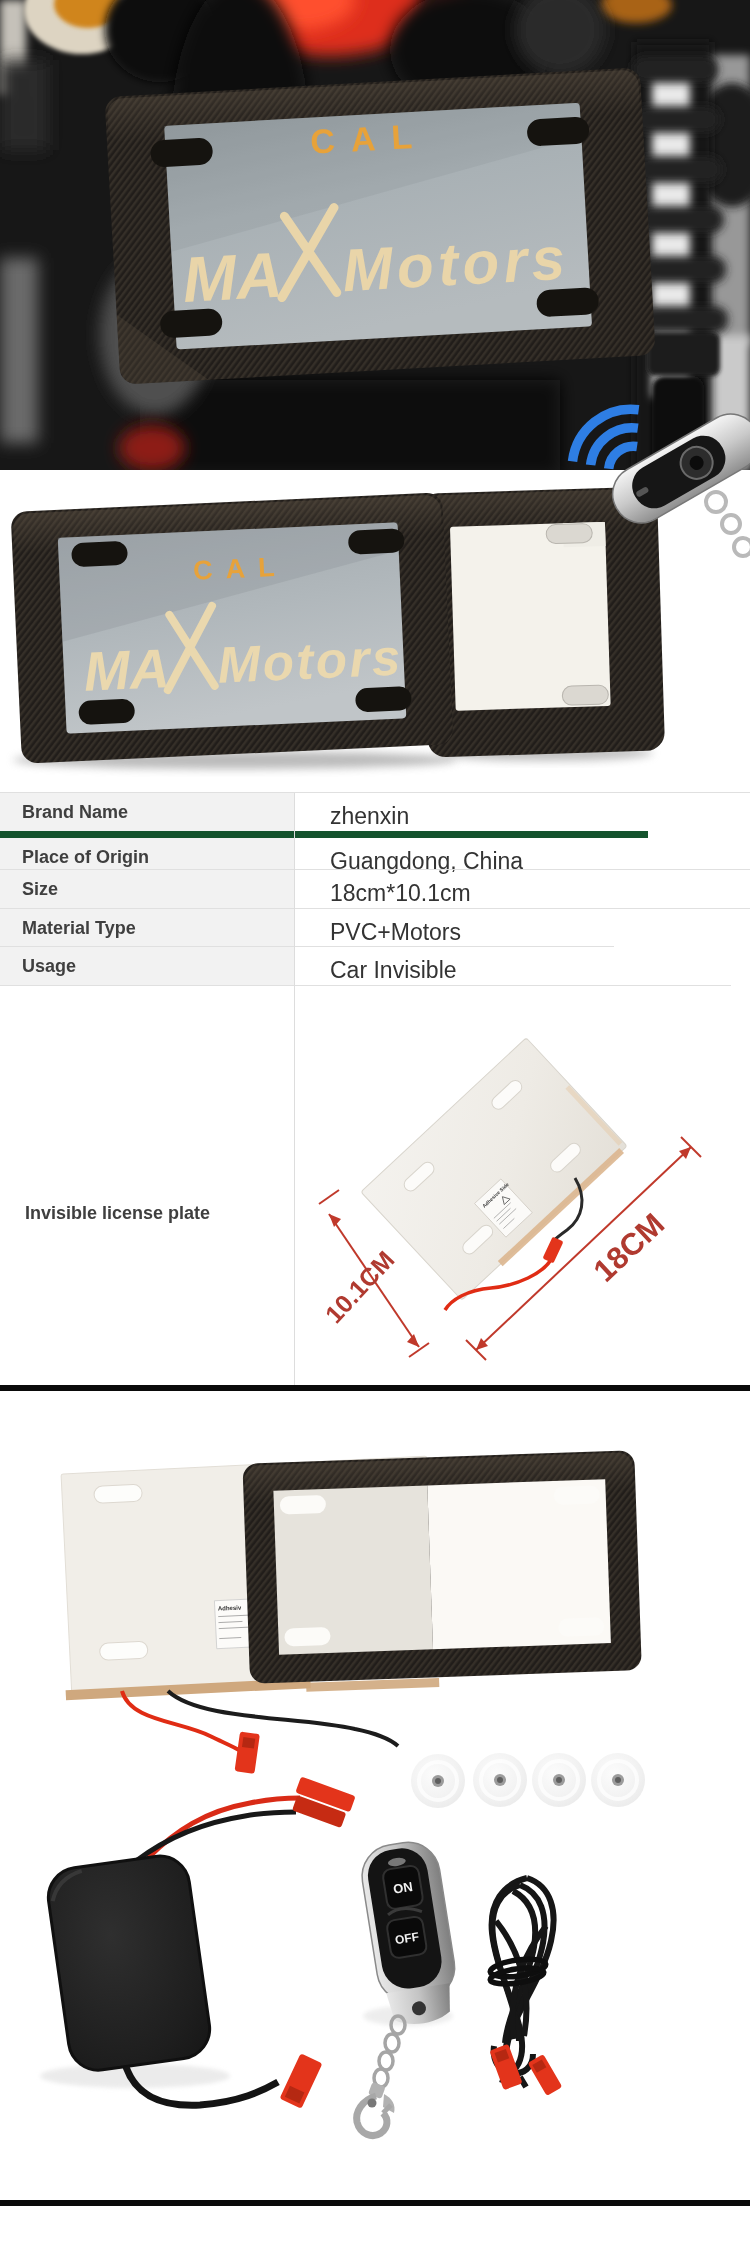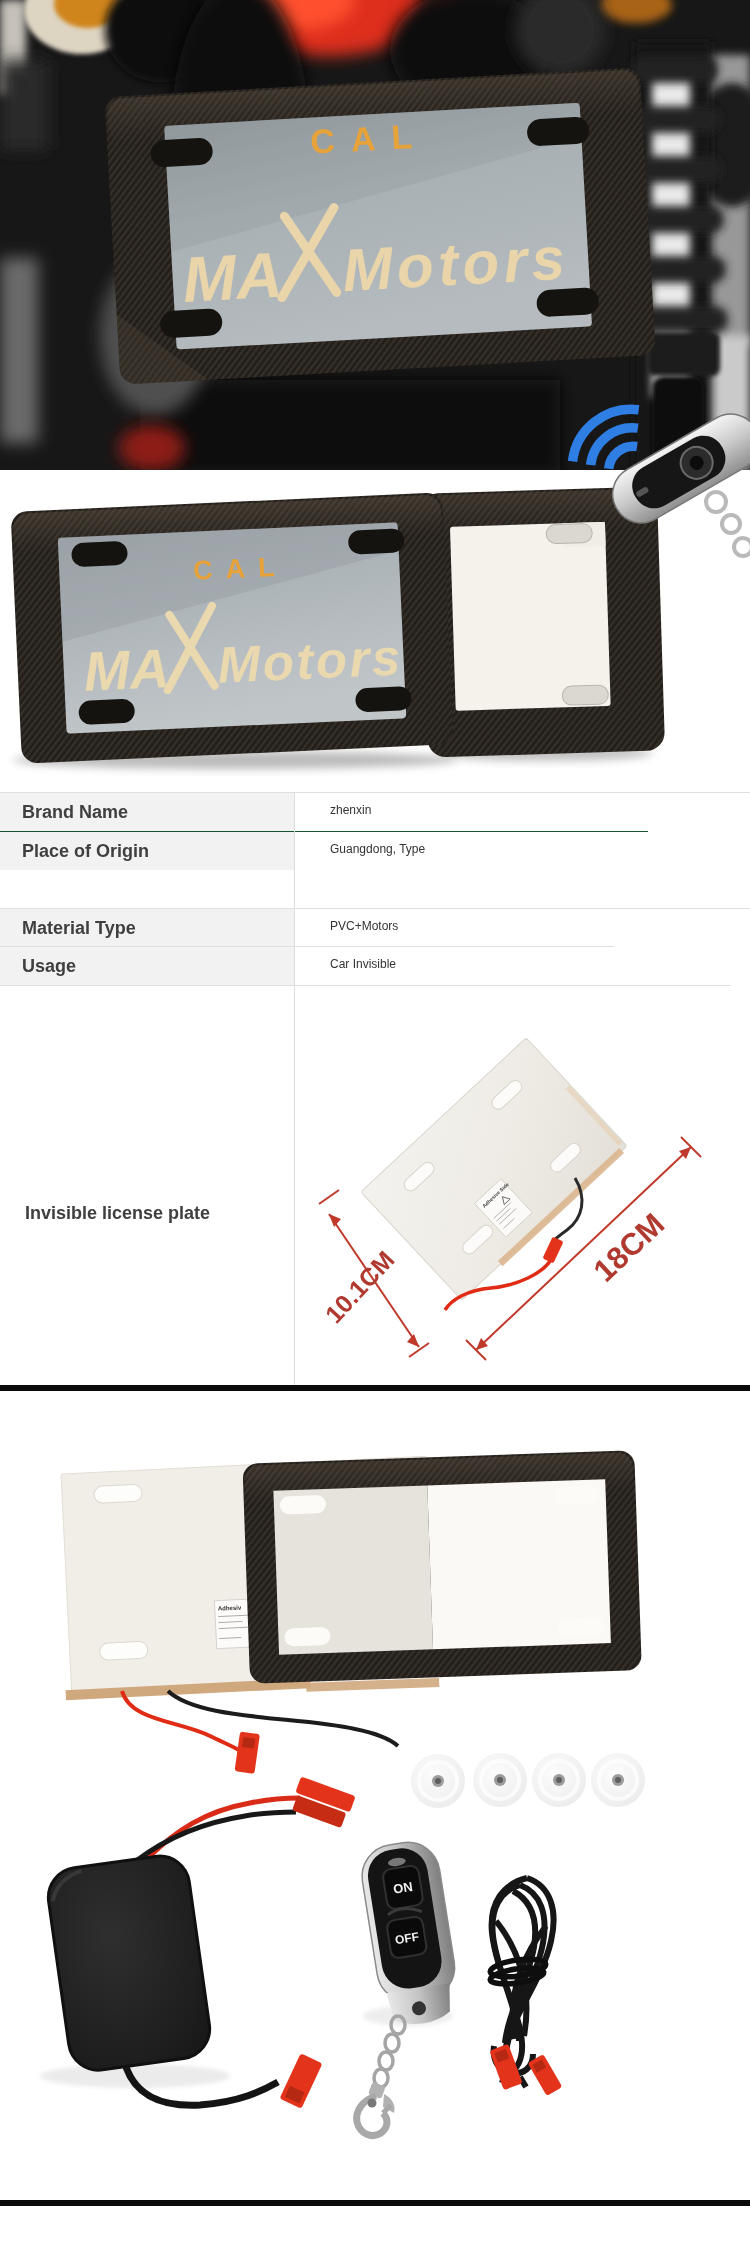--- a/index.html
+++ b/index.html
@@ -1,18 +1,18 @@
 <!DOCTYPE html>
 <html><head><meta charset="utf-8">
 <style>
 html,body{margin:0;padding:0;background:#fff}
 body{width:750px;height:2257px;position:relative;font-family:"Liberation Sans",sans-serif;overflow:hidden}
 .abs{position:absolute}
 .lbl{font-weight:bold;color:#3f3f3f;font-size:18px}
-.val{color:#333;font-size:12px}
+.val{color:#333;font-size:23px}
 </style></head>
 <body>
 
 <div id="topsvg" class="abs" style="left:0;top:0;width:750px;height:790px"><svg width="750" height="790" viewBox="0 0 750 790">
 <defs>
 <pattern id="carbon" width="5" height="5" patternUnits="userSpaceOnUse" patternTransform="rotate(40)">
 <rect width="5" height="5" fill="#211d1a"></rect>
           <rect width="2.4" height="5" fill="#352f28"></rect>
 </pattern>
 <linearGradient id="plateg" x1="0" y1="0" x2="0.3" y2="1">
@@ -191,26 +191,31 @@
 </svg></div>
 
 <div class="abs" style="left:0;top:792px;width:750px;height:193px">
 
 <div class="abs" style="left:0;top:0;width:750px;height:38.6px;border-top:1px solid #e0e0e0">
   <div class="abs" style="left:0;top:0;width:294px;height:100%;background:#f2f2f2"></div>
   <div class="abs lbl" style="left:22px;top:9px">Brand Name</div>
   <div class="abs val" style="left:330px;top:10px">zhenxin</div>
 </div>
 
-<div class="abs" style="left:0;top:38.6px;width:648px;height:38.6px;border-top:1px solid #14532d">
+<div class="abs" style="left:0;top:38.6px;width:648px;height:38.6px;border-top:7px solid #14532d">
   <div class="abs" style="left:0;top:0;width:294px;height:100%;background:#f2f2f2"></div>
   <div class="abs lbl" style="left:22px;top:9px">Place of Origin</div>
-  <div class="abs val" style="left:330px;top:10px">Guangdong, Type</div>
-</div>
-
+  <div class="abs val" style="left:330px;top:10px">Guangdong, China</div>
+</div>
+
+<div class="abs" style="left:0;top:77.2px;width:750px;height:38.6px;border-top:1px solid #e0e0e0">
+  <div class="abs" style="left:0;top:0;width:294px;height:100%;background:#f2f2f2"></div>
+  <div class="abs lbl" style="left:22px;top:9px">Size</div>
+  <div class="abs val" style="left:330px;top:10px">18cm*10.1cm</div>
+</div>
 
 <div class="abs" style="left:0;top:115.8px;width:750px;height:38.6px;border-top:1px solid #e0e0e0">
   <div class="abs" style="left:0;top:0;width:294px;height:100%;background:#f2f2f2"></div>
   <div class="abs lbl" style="left:22px;top:9px">Material Type</div>
   <div class="abs val" style="left:330px;top:10px">PVC+Motors</div>
 </div>
 
 <div class="abs" style="left:0;top:154.4px;width:614px;height:38.6px;border-top:1px solid #e0e0e0">
   <div class="abs" style="left:0;top:0;width:294px;height:100%;background:#f2f2f2"></div>
   <div class="abs lbl" style="left:22px;top:9px">Usage</div>

